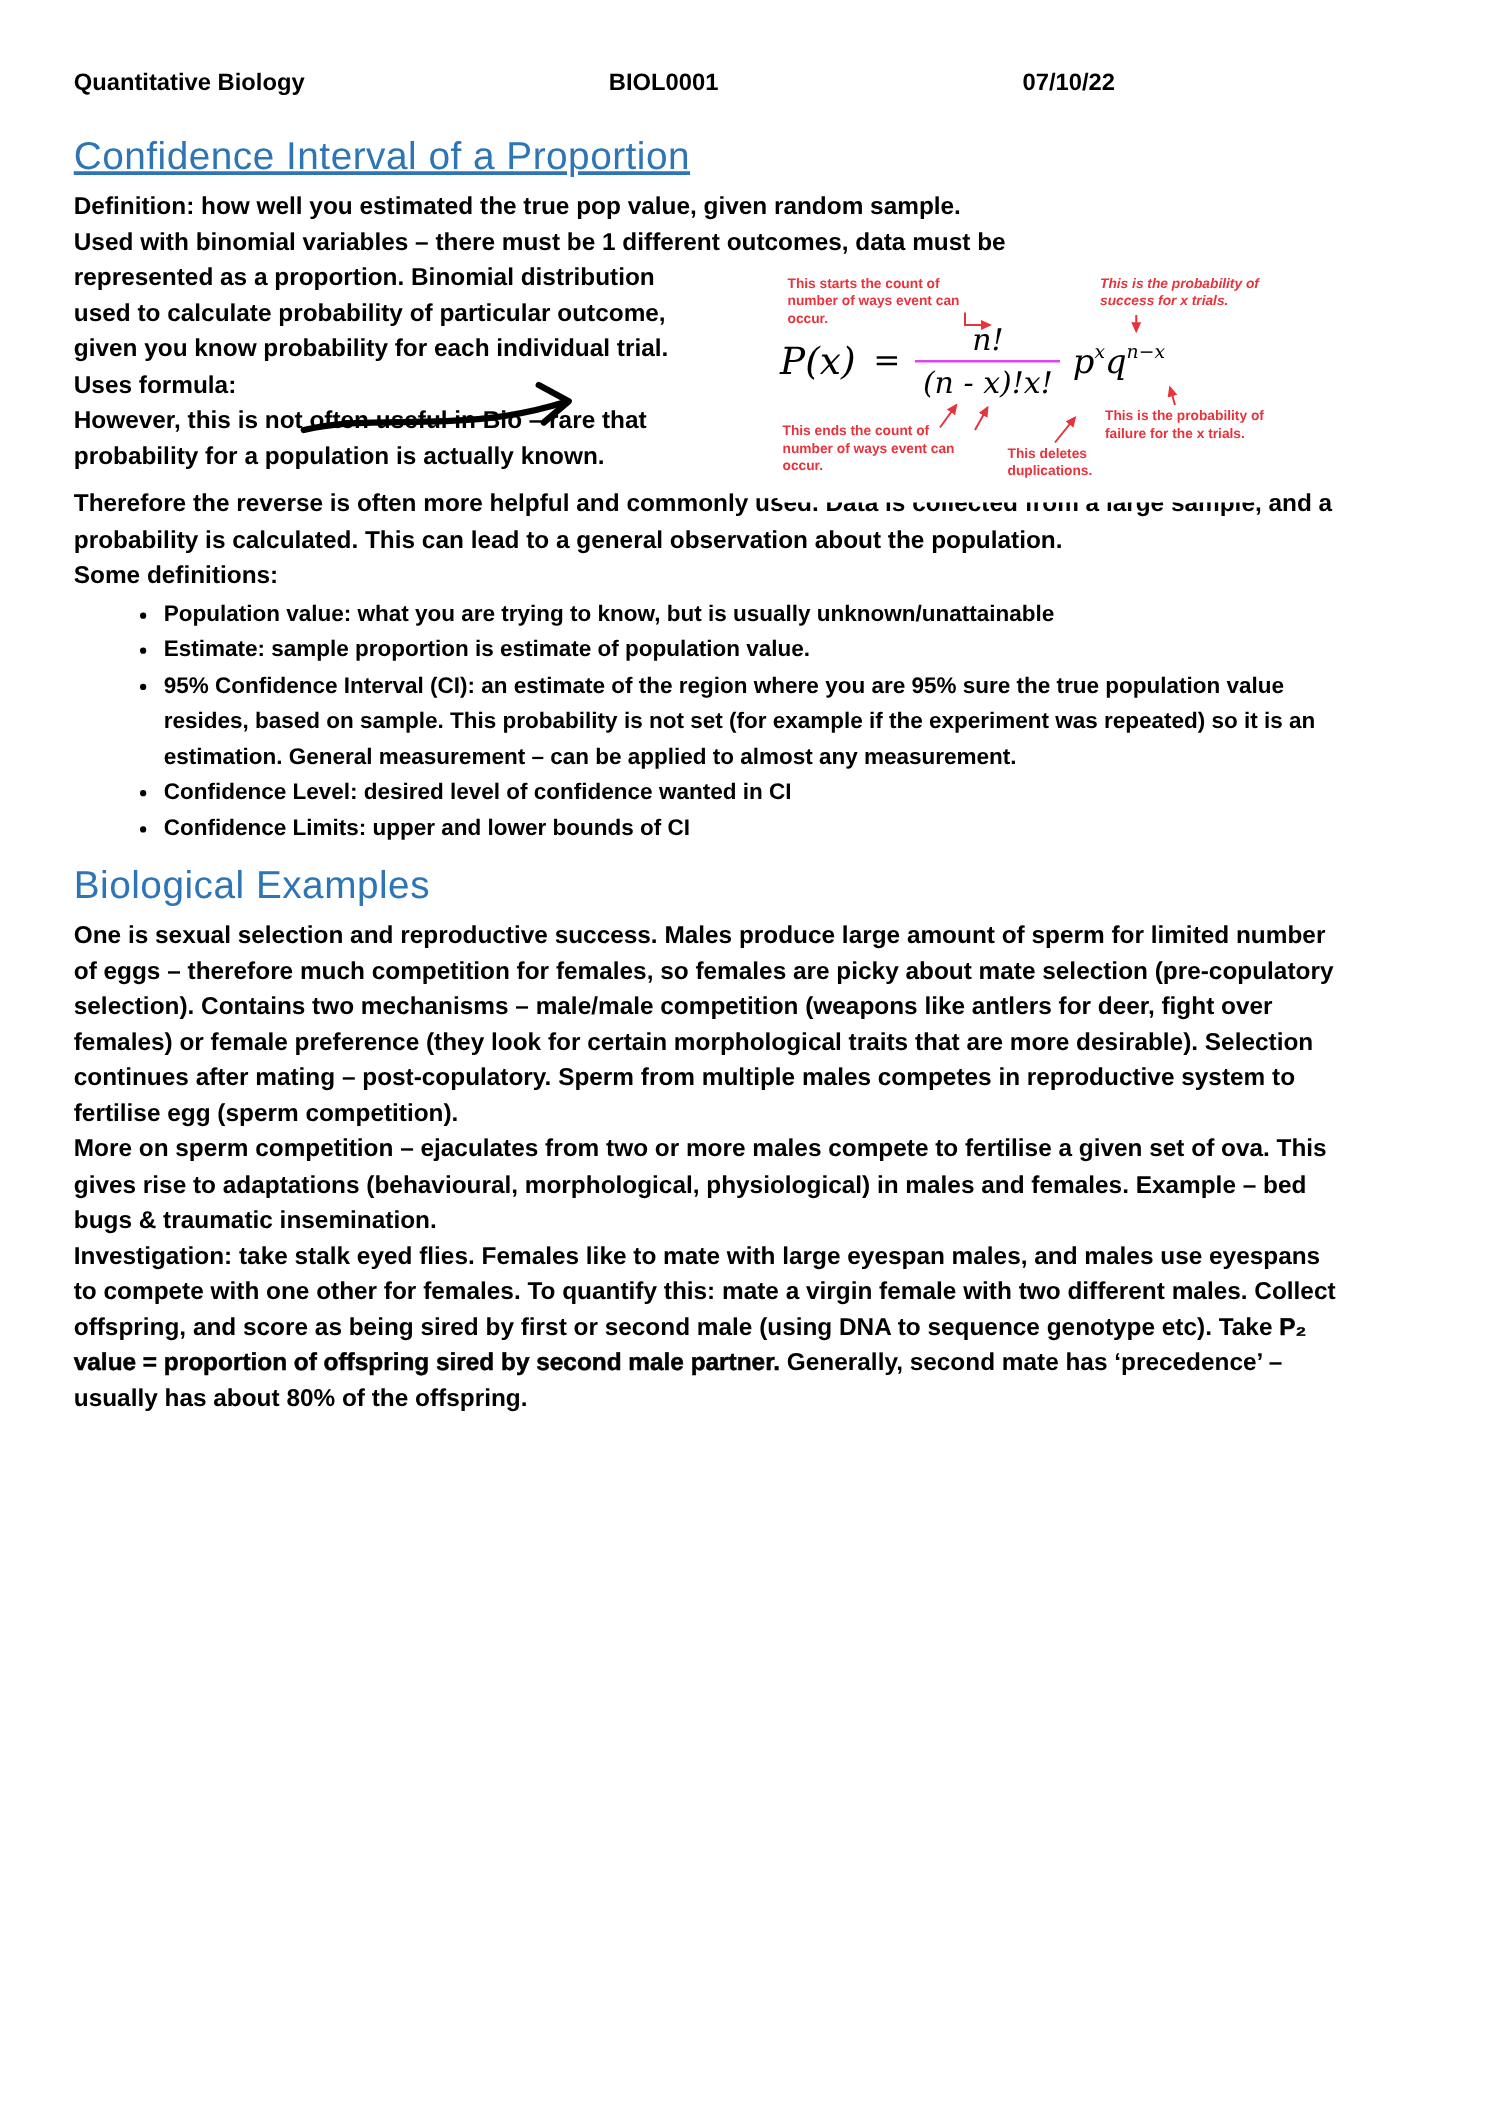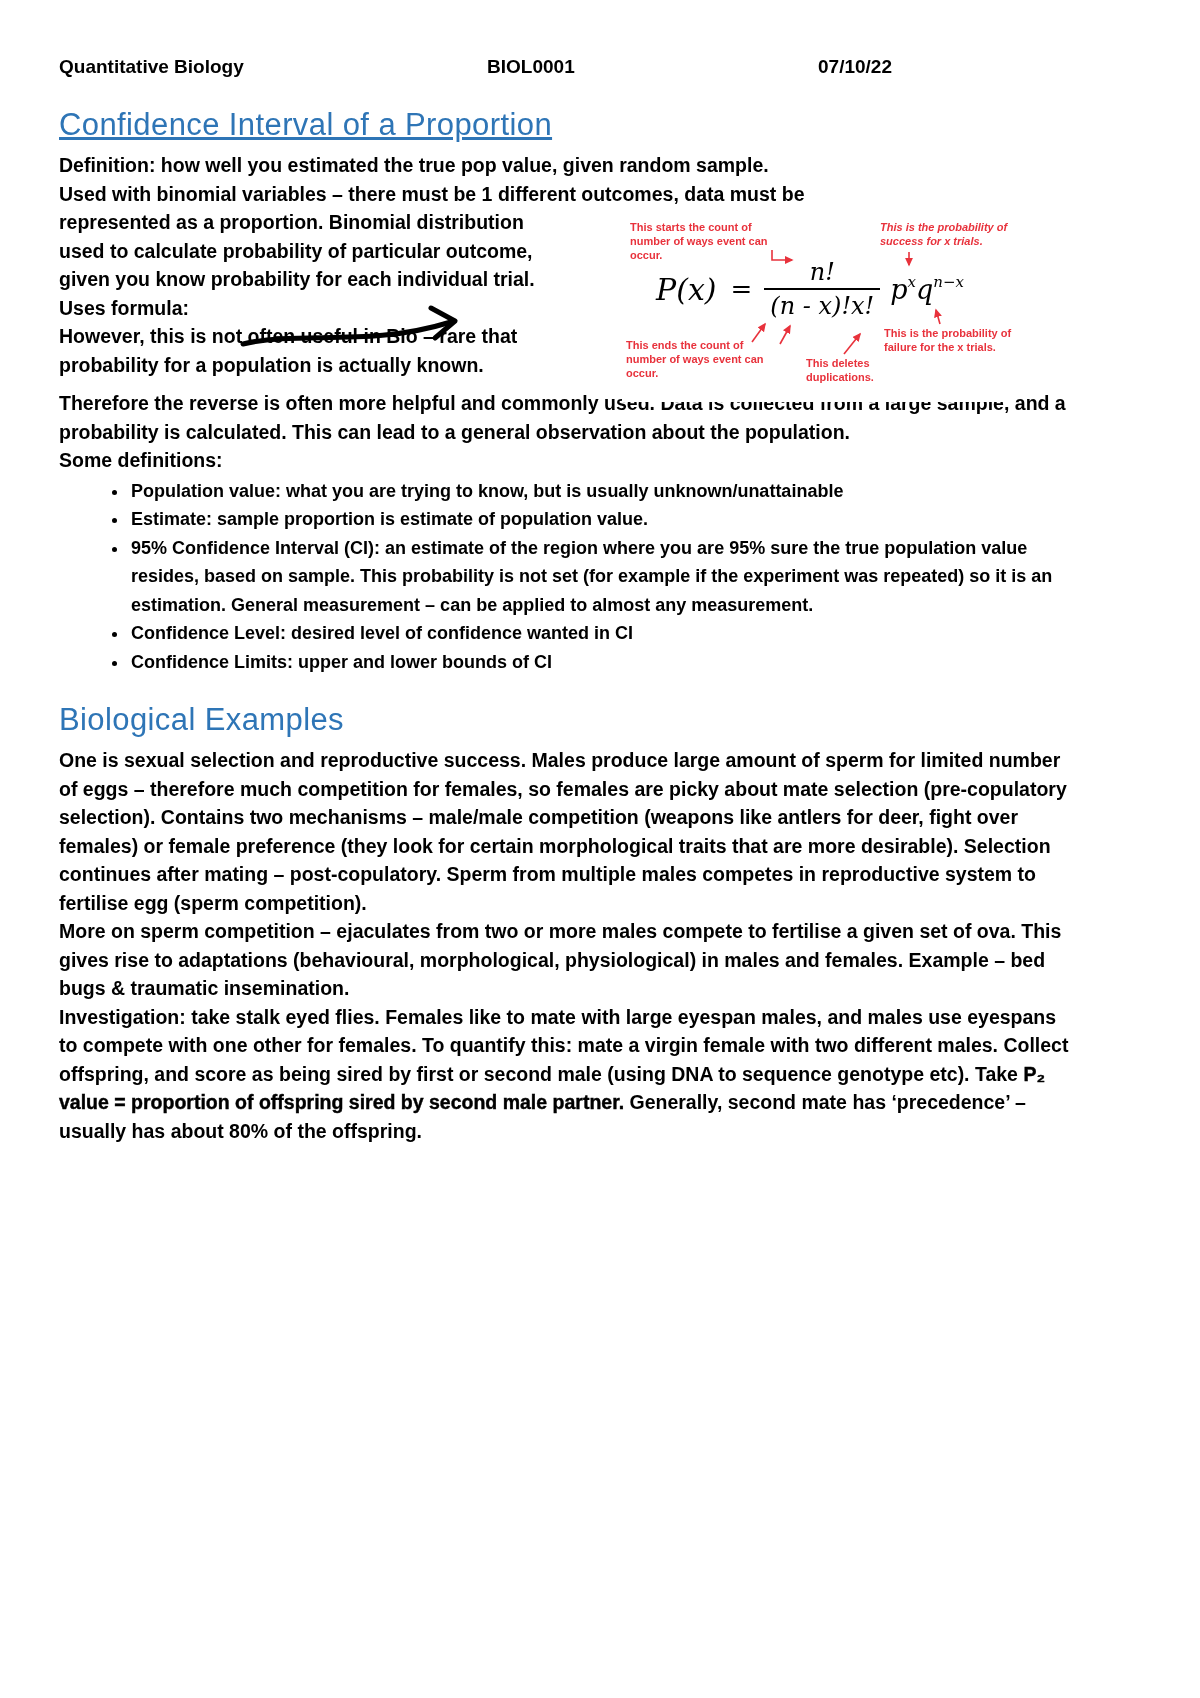--- a/index.html
+++ b/index.html
@@ -8,21 +8,21 @@
   .page { position: relative; width: 1200px; height: 1698px; padding: 56px 131px 0 59px; overflow: hidden; background: #fff; }
 
   .doc-header { display: flex; justify-content: space-between; width: 833px; font-size: 19px; font-weight: 700; }
 
   h1.doc-heading {
     margin: 0; font-weight: 400; letter-spacing: 0.4px;
     color: var(--heading-color, #2E75B6); font-size: 31px; line-height: 36px;
     font-family: "Liberation Sans", sans-serif;
   }
   #h1-first { margin-top: 29px; margin-bottom: 8px; text-decoration: underline; }
-  #h1-bio { margin-top: 26px; margin-bottom: 8px; }
+  #h1-bio { margin-top: 14px; margin-bottom: 8px; }
 
   p.body { margin: 0; font-size: 19.5px; line-height: 28.5px; font-weight: 700; }
   .narrow { width: 482px; }
   .gap-lg { margin-top: 56px; }
   .gap-md { margin-top: 24px; }
 
   .xbold { -webkit-text-stroke: 0.4px #000; }
 
   .figure-row { position: relative; margin-bottom: 10px; }
   .hand-arrow { position: absolute; left: 180px; top: 84px; width: 244px; height: 66px; }
@@ -37,27 +37,27 @@
   }
   .lbl-tl { left: 8px;   top: 6px;   width: 148px; }
   .lbl-tr { left: 258px; top: 6px;   width: 138px; font-style: italic; }
   .lbl-bl { left: 4px;   top: 124px; width: 148px; }
   .lbl-bm { left: 184px; top: 142px; width: 84px; }
   .lbl-br { left: 262px; top: 112px; width: 132px; }
 
   .formula {
     position: absolute; left: 2px; top: 44px; width: 100%;
     display: flex; align-items: center;
-    font-family: "DejaVu Serif", "Liberation Serif", serif; font-style: italic; margin-left: 32px;
+    font-family: "DejaVu Serif", "Liberation Serif", serif; font-style: italic;
   }
   .f-lhs { font-size: 30px; }
   .f-eq  { font-size: 26px; margin: 0 12px 0 14px; font-style: normal; }
   .frac  { display: inline-flex; flex-direction: column; text-align: center; }
   .frac .num { font-size: 24px; padding: 0 14px 2px 14px; }
-  .frac .den { font-size: 24px; border-top: 2px solid #000000; padding: 2px 6px 0 6px; }
+  .frac .den { font-size: 24px; border-top: 2px solid #d946ef; padding: 2px 6px 0 6px; }
   .pq { margin-left: 10px; font-size: 27px; white-space: nowrap; }
   .pq sup { font-size: 15px; position: relative; top: -2px; }
 
   .fig-arrows { position: absolute; inset: 0; width: 100%; height: 100%; pointer-events: none; }
   .fig-arrows .a { stroke: var(--annotation-color, #E8323C); stroke-width: 1.6; fill: none; }
 
   ul.defs { margin: 2px 0 0 0; padding-left: 70px; font-size: 18px; line-height: 28.5px; font-weight: 700; }
   ul.defs li { margin: 0; padding-left: 2px; }
 </style>
 </head>

